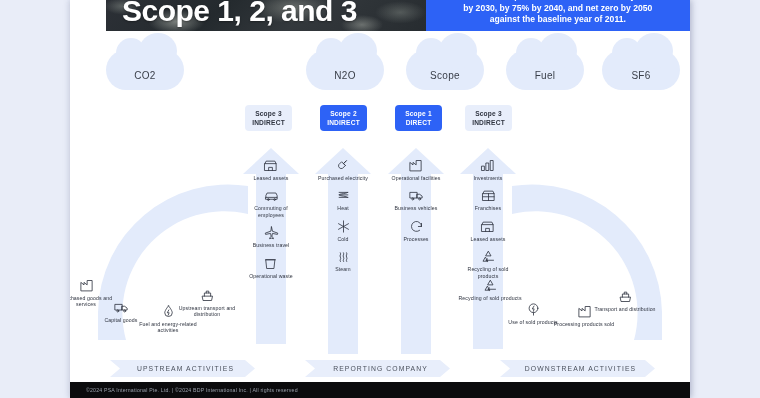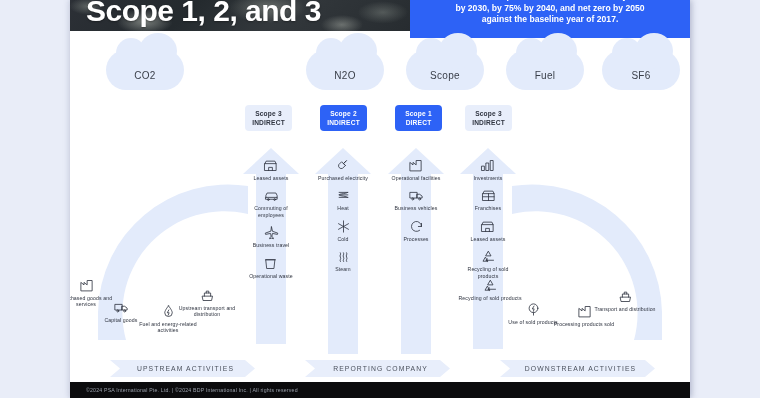--- a/index.html
+++ b/index.html
@@ -16,39 +16,39 @@
   }
   
   #sheet {
     position: absolute;
     left: 70px; top: 0; width: 620px; height: 398px;
     background: #ffffff;
     box-shadow: 2px 0 6px rgba(60,70,110,.28), -2px 0 6px rgba(60,70,110,.10);
     overflow: hidden;
   }
   
-  #header { position: absolute; left:0; top:0; width: 620px; height: 31px; display:flex; }
+  #header { position: absolute; left:0; top:0; width: 620px; height: 31px; display:flex;padding-left:36px; }
   #hero {
     position: relative; width: 340px; height: 31px; overflow: hidden;
     background:
       radial-gradient(ellipse 40px 18px at 22% 70%, rgba(190,195,185,.55), transparent 70%),
       radial-gradient(ellipse 55px 22px at 58% 25%, rgba(170,175,165,.45), transparent 70%),
       radial-gradient(ellipse 30px 14px at 80% 80%, rgba(200,205,195,.40), transparent 70%),
       radial-gradient(ellipse 25px 12px at 5% 20%, rgba(150,158,150,.45), transparent 70%),
       radial-gradient(ellipse 36px 16px at 92% 40%, rgba(160,168,160,.35), transparent 70%),
       linear-gradient(135deg,#2c3036 0%, #242a2e 35%, #33383c 60%, #272c30 100%);
   }
   #hero-title {
     position: absolute; left: 16px; top: -6px;
     font-size: 30px; font-weight: 700; color: #ffffff;
     letter-spacing: -.5px; white-space: nowrap;
     text-shadow: 0 1px 2px rgba(0,0,0,.35);
   }
   #hero-sub {
-    width: 280px; height: 38px; background: #2d62f6;
+    width: 280px; height: 31px; background: #2d62f6;
     color: #ffffff; font-size: 8.6px; font-weight: 700;
     line-height: 11.5px; text-align: center;
     padding: 0 10px; overflow: hidden;
   }
   #hero-sub .l { display:block; }
   #hero-sub .l0 { margin-top: -9px; }
   
   #clouds { position: absolute; left: 0; top: 38px; width: 620px; height: 52px; text-align: center; }
   .cloud {
     position: absolute; width: 78px; height: 40px;
@@ -120,21 +120,21 @@
 <div id="page">
   <div id="sheet">
 
     <div id="header">
       <div id="hero">
         <div id="hero-title">Scope 1, 2, and 3</div>
       </div>
       <div id="hero-sub">
         <span class="l l0">absolute Scope 1 &amp; 2 carbon emissions by 50%</span>
         <span class="l">by 2030, by 75% by 2040, and net zero by 2050</span>
-        <span class="l">against the baseline year of 2017.</span>
+        <span class="l">against the baseline year of 2011.</span>
       </div>
     </div>
 
     <div id="clouds">
         <div class="cloud" style="left: 36px; top: 12px;">
           <span>CO2</span>
         </div>
         <div class="cloud" style="left: 236px; top: 12px;">
           <span>N2O</span>
         </div>

